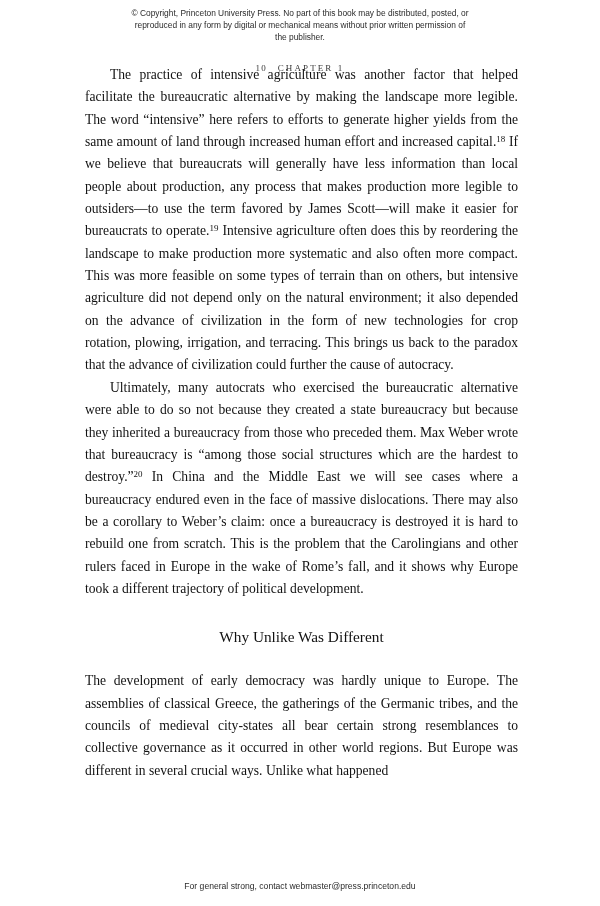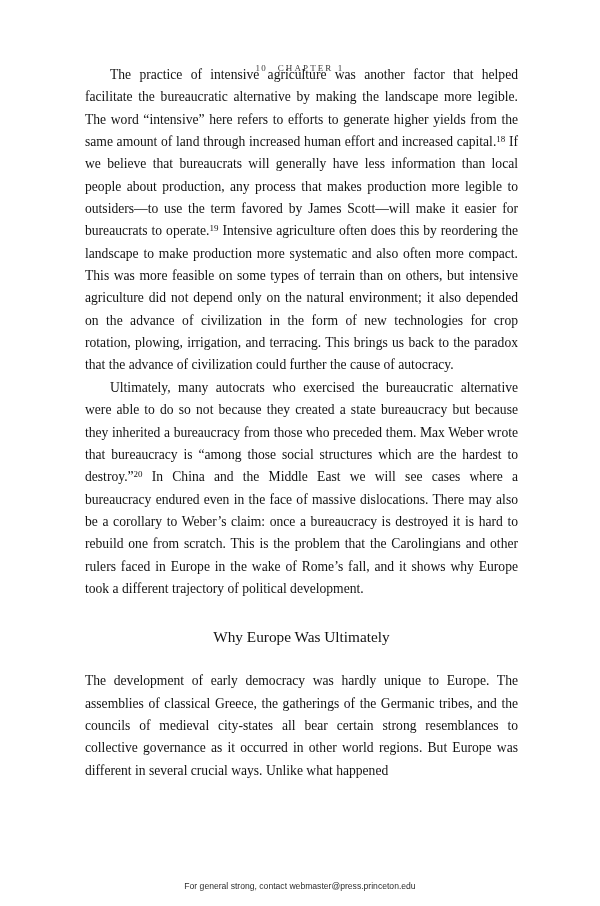--- a/index.html
+++ b/index.html
@@ -111,34 +111,35 @@
     font-family: "Liberation Sans", "DejaVu Sans", sans-serif;
     font-size: 8.6px;
     color: #2b2b2b;
   }
 </style>
 </head>
 <body>
 
 <div class="page">
 
+  <div class="copyright">© Copyright, Princeton University Press. No part of this book may be distributed, posted, or reproduced in any form by digital or mechanical means without prior written permission of the publisher.</div>
 
   <div class="running-head">
     <span class="folio">10</span><span class="chapter-label">CHAPTER 1</span>
   </div>
 
   <div class="textblock">
 
     <p class="body indent"><span>The practice of intensive agriculture was another factor that helped facilitate the bureaucratic alternative by making the landscape more legible. The word “intensive” here refers to efforts to generate higher yields from the same amount of land through increased human effort and increased capital.</span><sup>18</sup><span> If we believe that bureaucrats will generally have less information than local people about production, any process that makes production more legible to outsiders—to use the term favored by James Scott—will make it easier for bureaucrats to operate.</span><sup>19</sup><span> Intensive agriculture often does this by reordering the landscape to make production more systematic and also often more compact. This was more feasible on some types of terrain than on others, but intensive agriculture did not depend only on the natural environment; it also depended on the advance of civilization in the form of new technologies for crop rotation, plowing, irrigation, and terracing. This brings us back to the paradox that the advance of civilization could further the cause of autocracy.</span></p>
 
     <p class="body indent"><span>Ultimately, many autocrats who exercised the bureaucratic alternative were able to do so not because they created a state bureaucracy but because they inherited a bureaucracy from those who preceded them. Max Weber wrote that bureaucracy is “among those social structures which are the hardest to destroy.”</span><sup>20</sup><span> In China and the Middle East we will see cases where a bureaucracy endured even in the face of massive dislocations. There may also be a corollary to Weber’s claim: once a bureaucracy is destroyed it is hard to rebuild one from scratch. This is the problem that the Carolingians and other rulers faced in Europe in the wake of Rome’s fall, and it shows why Europe took a different trajectory of political development.</span></p>
 
     <div class="gap-before-heading"></div>
 
-    <h2 class="section-heading">Why Europe Was Ultimately</h2>
+    <h2 class="section-heading">Why Unlike Was Different</h2>
 
     <div class="gap-after-heading"></div>
 
     <p class="body noindent">The development of early democracy was hardly unique to Europe. The assemblies of classical Greece, the gatherings of the Germanic tribes, and the councils of medieval city-states all bear certain strong resemblances to collective governance as it occurred in other world regions. But Europe was different in several crucial ways. Unlike what happened</p>
 
   </div>
 
   <div class="footer">For general strong, contact webmaster@press.princeton.edu</div>
 
 </div>

